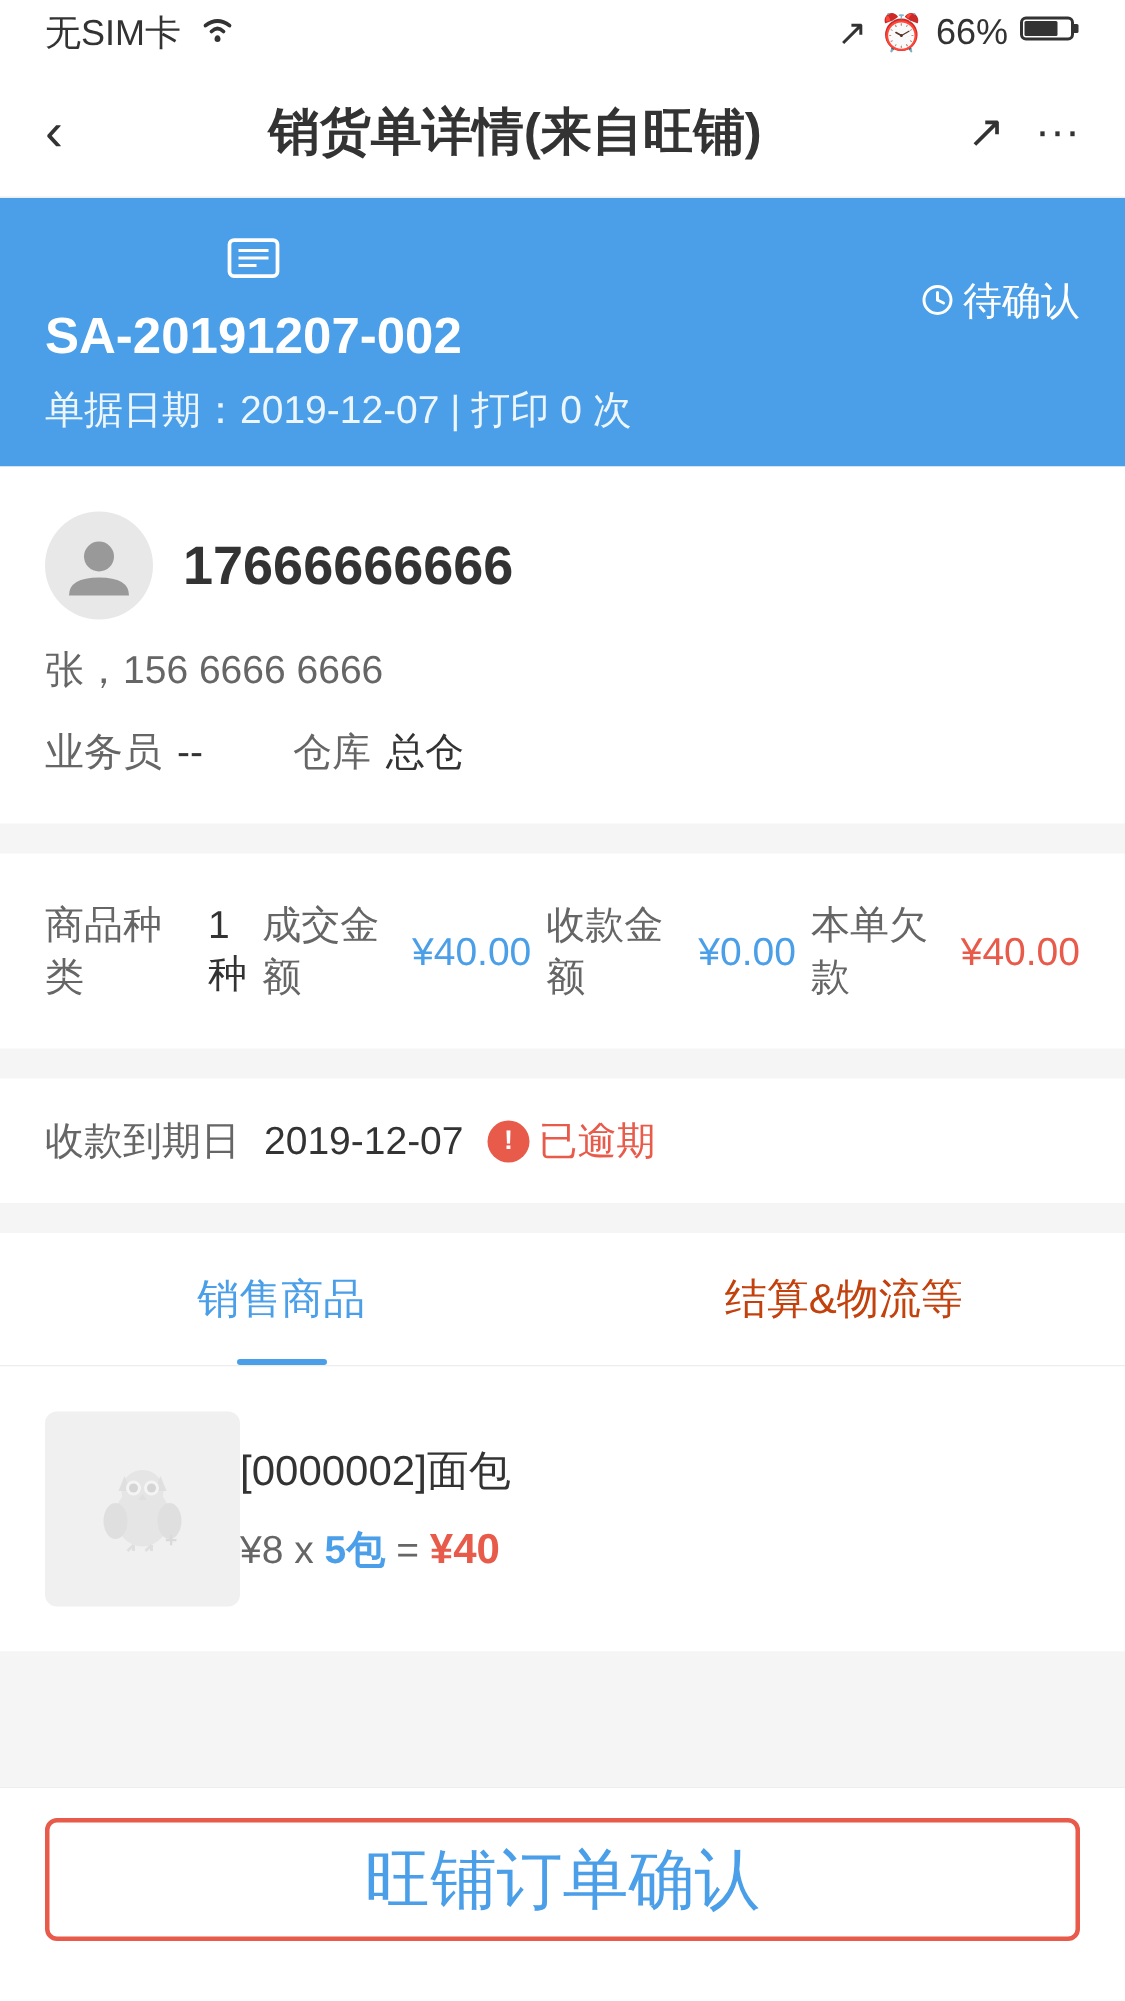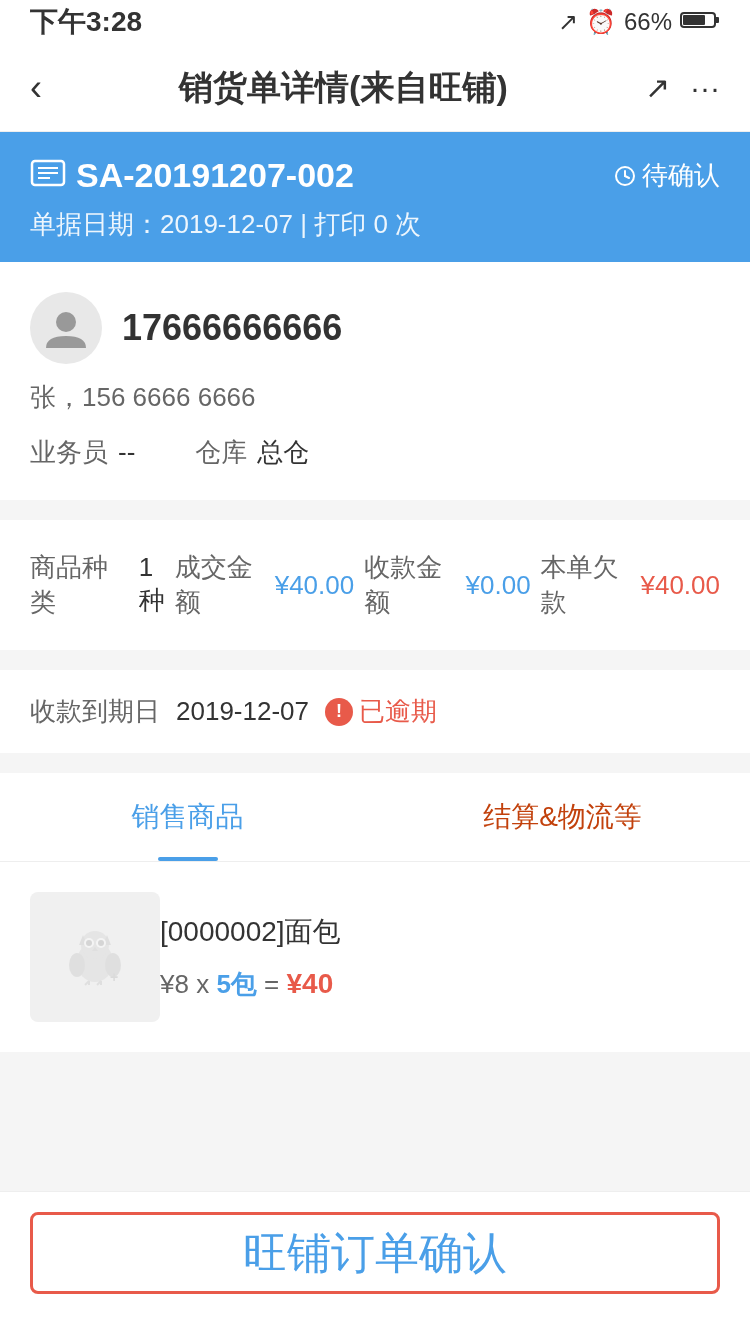--- a/index.html
+++ b/index.html
@@ -55,20 +55,21 @@
       justify-content: space-between;
       margin-bottom: 12px;
     }
     .order-number {
       font-size: 34px;
       font-weight: 700;
       color: #fff;
       display: flex;
       align-items: center;
       gap: 10px;
+      flex-direction: column;
     }
     .status-badge {
       display: flex;
       align-items: center;
       gap: 6px;
       color: #fff;
       font-size: 26px;
     }
     .order-date {
       color: rgba(255,255,255,0.9);
@@ -274,21 +275,31 @@
     .owl-logo {
       width: 80px;
       height: 60px;
       opacity: 0.3;
     }
   </style>
 </head>
 <body>
 
 <div class="status-bar">
-  <div class="status-center">下午3:28</div>
+  <div class="status-left">
+    <span>无SIM卡</span>
+    <span>
+      <svg width="28" height="20" viewBox="0 0 28 20">
+        <path d="M14 16 L14 16" stroke="#333" stroke-width="3" stroke-linecap="round"></path>
+        <path d="M10 12 Q14 8 18 12" stroke="#333" stroke-width="2.5" fill="none" stroke-linecap="round"></path>
+        <path d="M6 8 Q14 2 22 8" stroke="#333" stroke-width="2.5" fill="none" stroke-linecap="round"></path>
+        <circle cx="14" cy="17" r="2" fill="#333"></circle>
+      </svg>
+    </span>
+  </div>
   <div class="status-right">
     <span>↗</span>
     <span>⏰</span>
     <span>66%</span>
     <span>
       <svg width="40" height="20" viewBox="0 0 40 20">
         <rect x="1" y="3" width="34" height="14" rx="3" ry="3" stroke="#333" stroke-width="2" fill="none"></rect>
         <rect x="35" y="7" width="4" height="6" rx="1" fill="#333"></rect>
         <rect x="3" y="5" width="22" height="10" rx="1" fill="#333"></rect>
       </svg>

